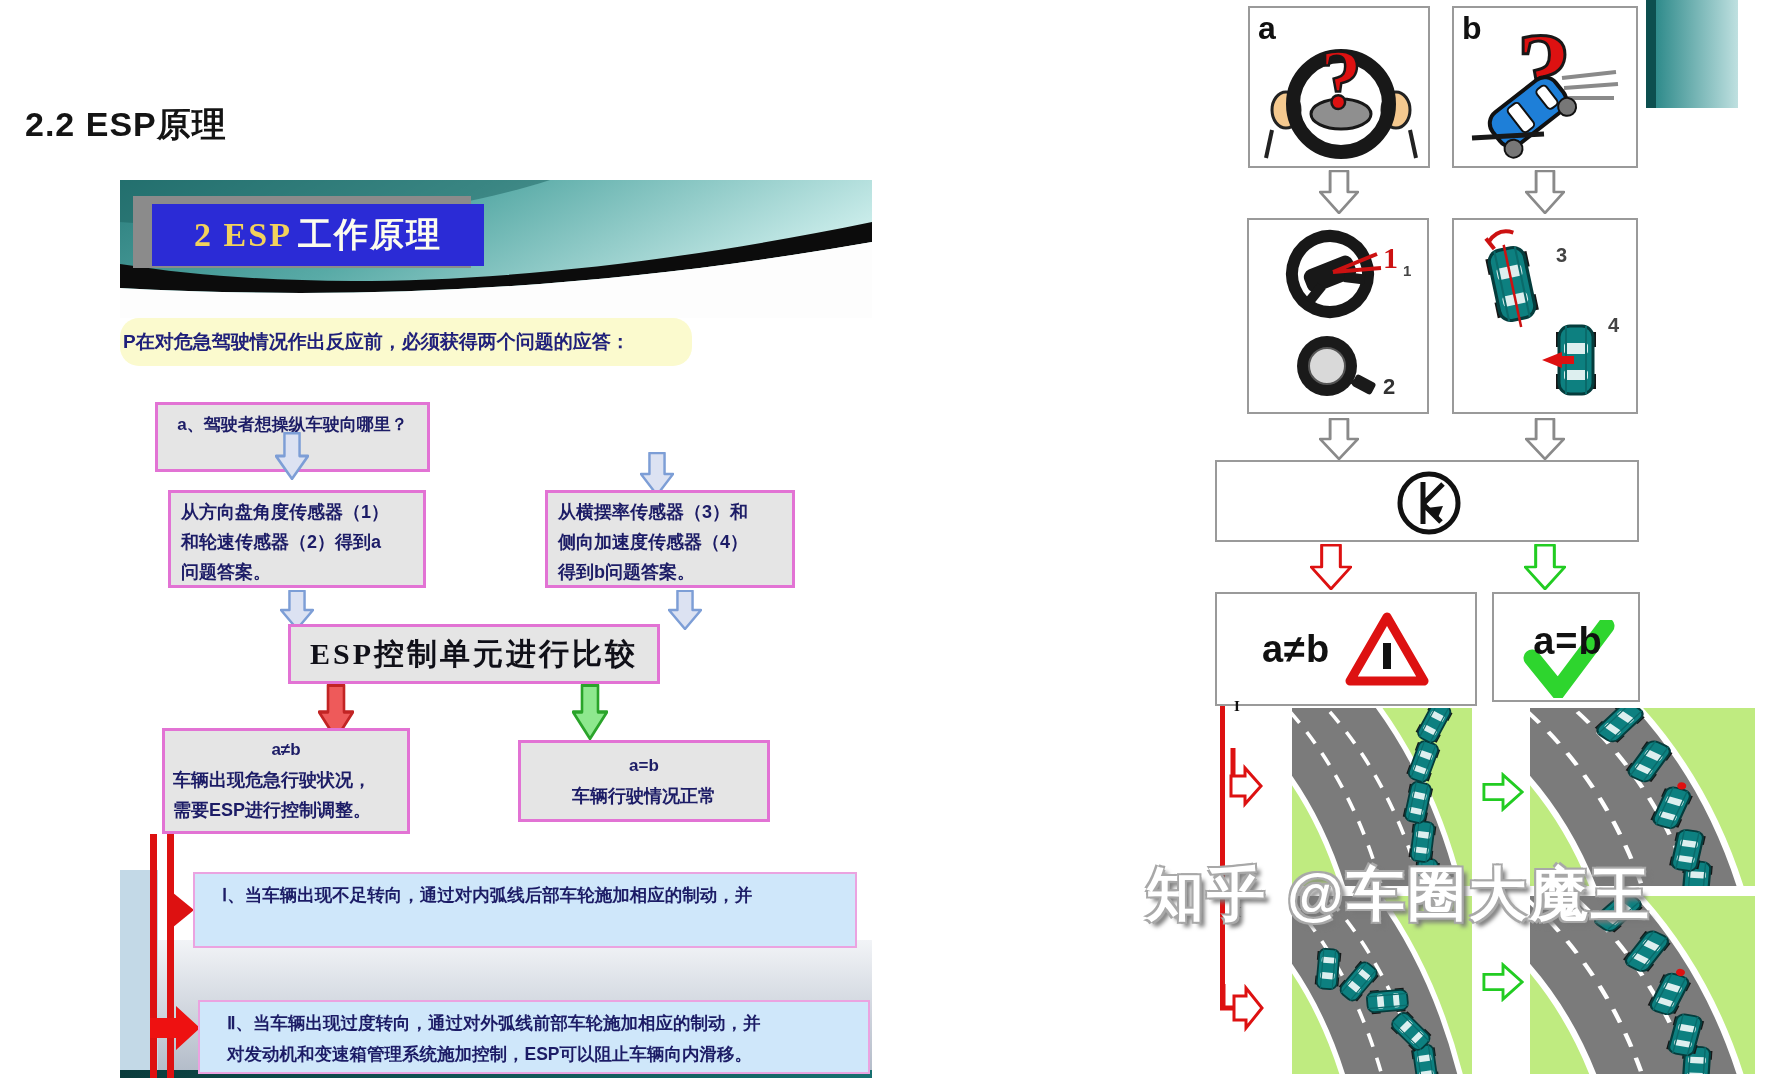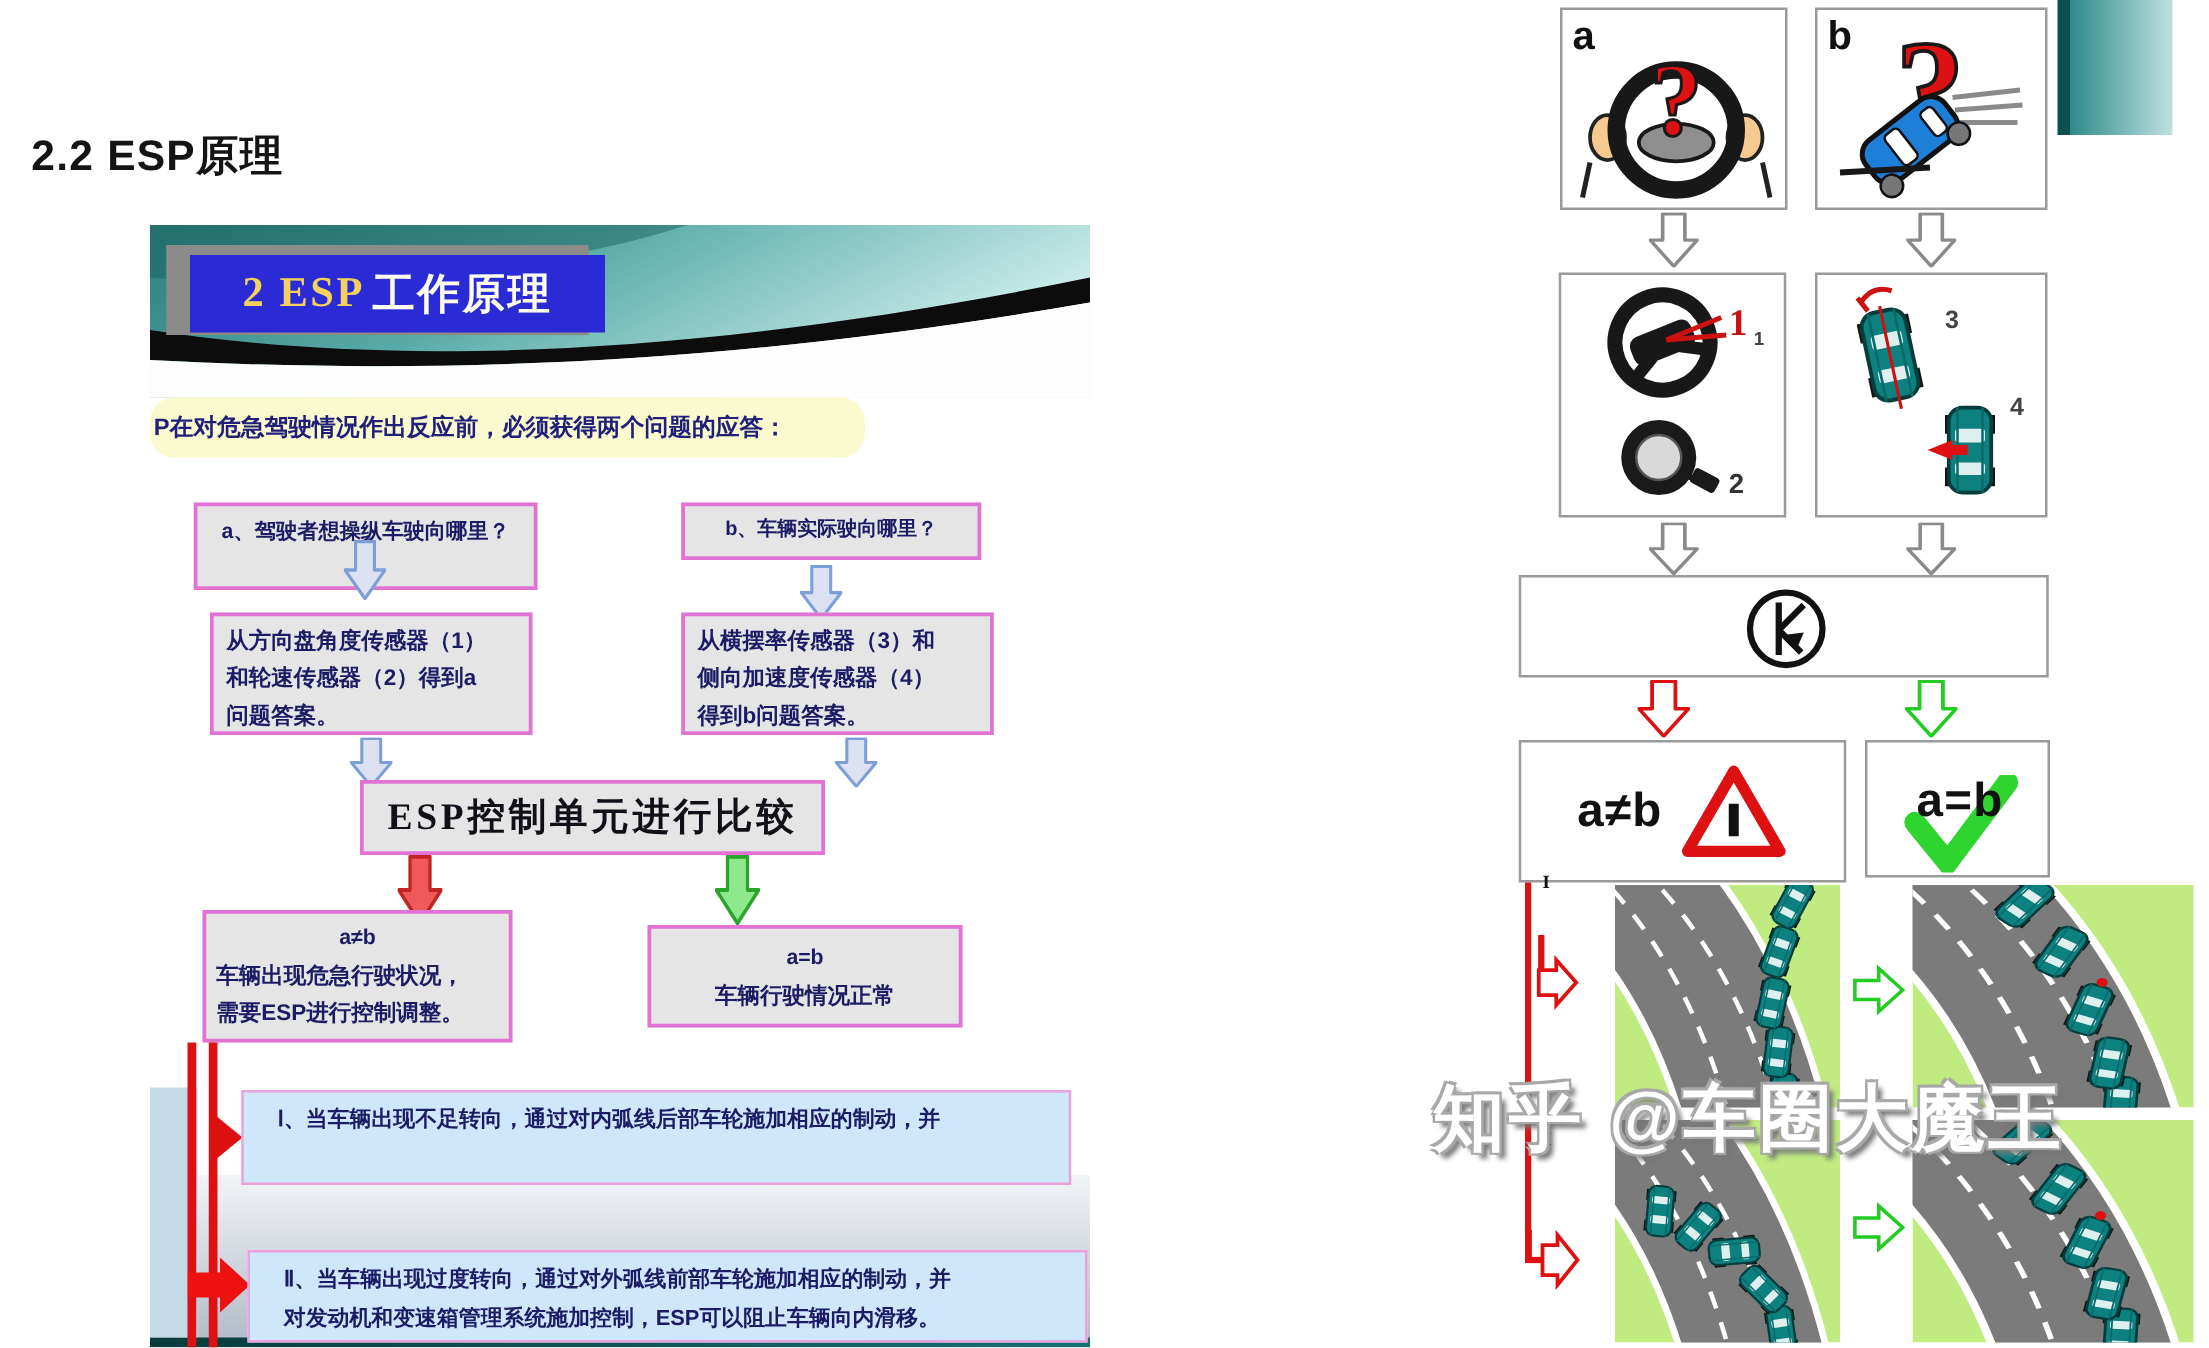--- a/index.html
+++ b/index.html
@@ -85,23 +85,20 @@
         <span class="t2">工作原理</span>
       </div>
     </div>
 
     <div class="abs banner" style="left:0;top:138px;width:572px;height:48px;border-radius:19px;">P在对危急驾驶情况作出反应前，必须获得两个问题的应答：</div>
 
     <div class="abs fbox center" style="left:35px;top:222px;width:275px;height:70px;">
       <div class="pad">a、驾驶者想操纵车驶向哪里？</div>
     </div>
 
-    <div class="abs fbox center" style="left:425px;top:222px;width:240px;height:46px;font-size:16px;">
-      <div class="pad" style="padding-top:5px;">b、车辆实际驶向哪里？</div>
-    </div>
 
     <div class="abs" style="left:155px;top:252px;">
         <svg width="34" height="48" viewBox="0 0 36 44" preserveAspectRatio="none">
      <polygon points="10,1 26,1 26,22 35,22 18,43 1,22 10,22" fill="#dce2f2" stroke="#7d9ed6" stroke-width="2.6" stroke-linejoin="round"></polygon>
         </svg>
       </div>
     <div class="abs" style="left:520px;top:272px;">
         <svg width="34" height="44" viewBox="0 0 36 44" preserveAspectRatio="none">
      <polygon points="10,1 26,1 26,22 35,22 18,43 1,22 10,22" fill="#dce2f2" stroke="#7d9ed6" stroke-width="2.6" stroke-linejoin="round"></polygon>
         </svg>

